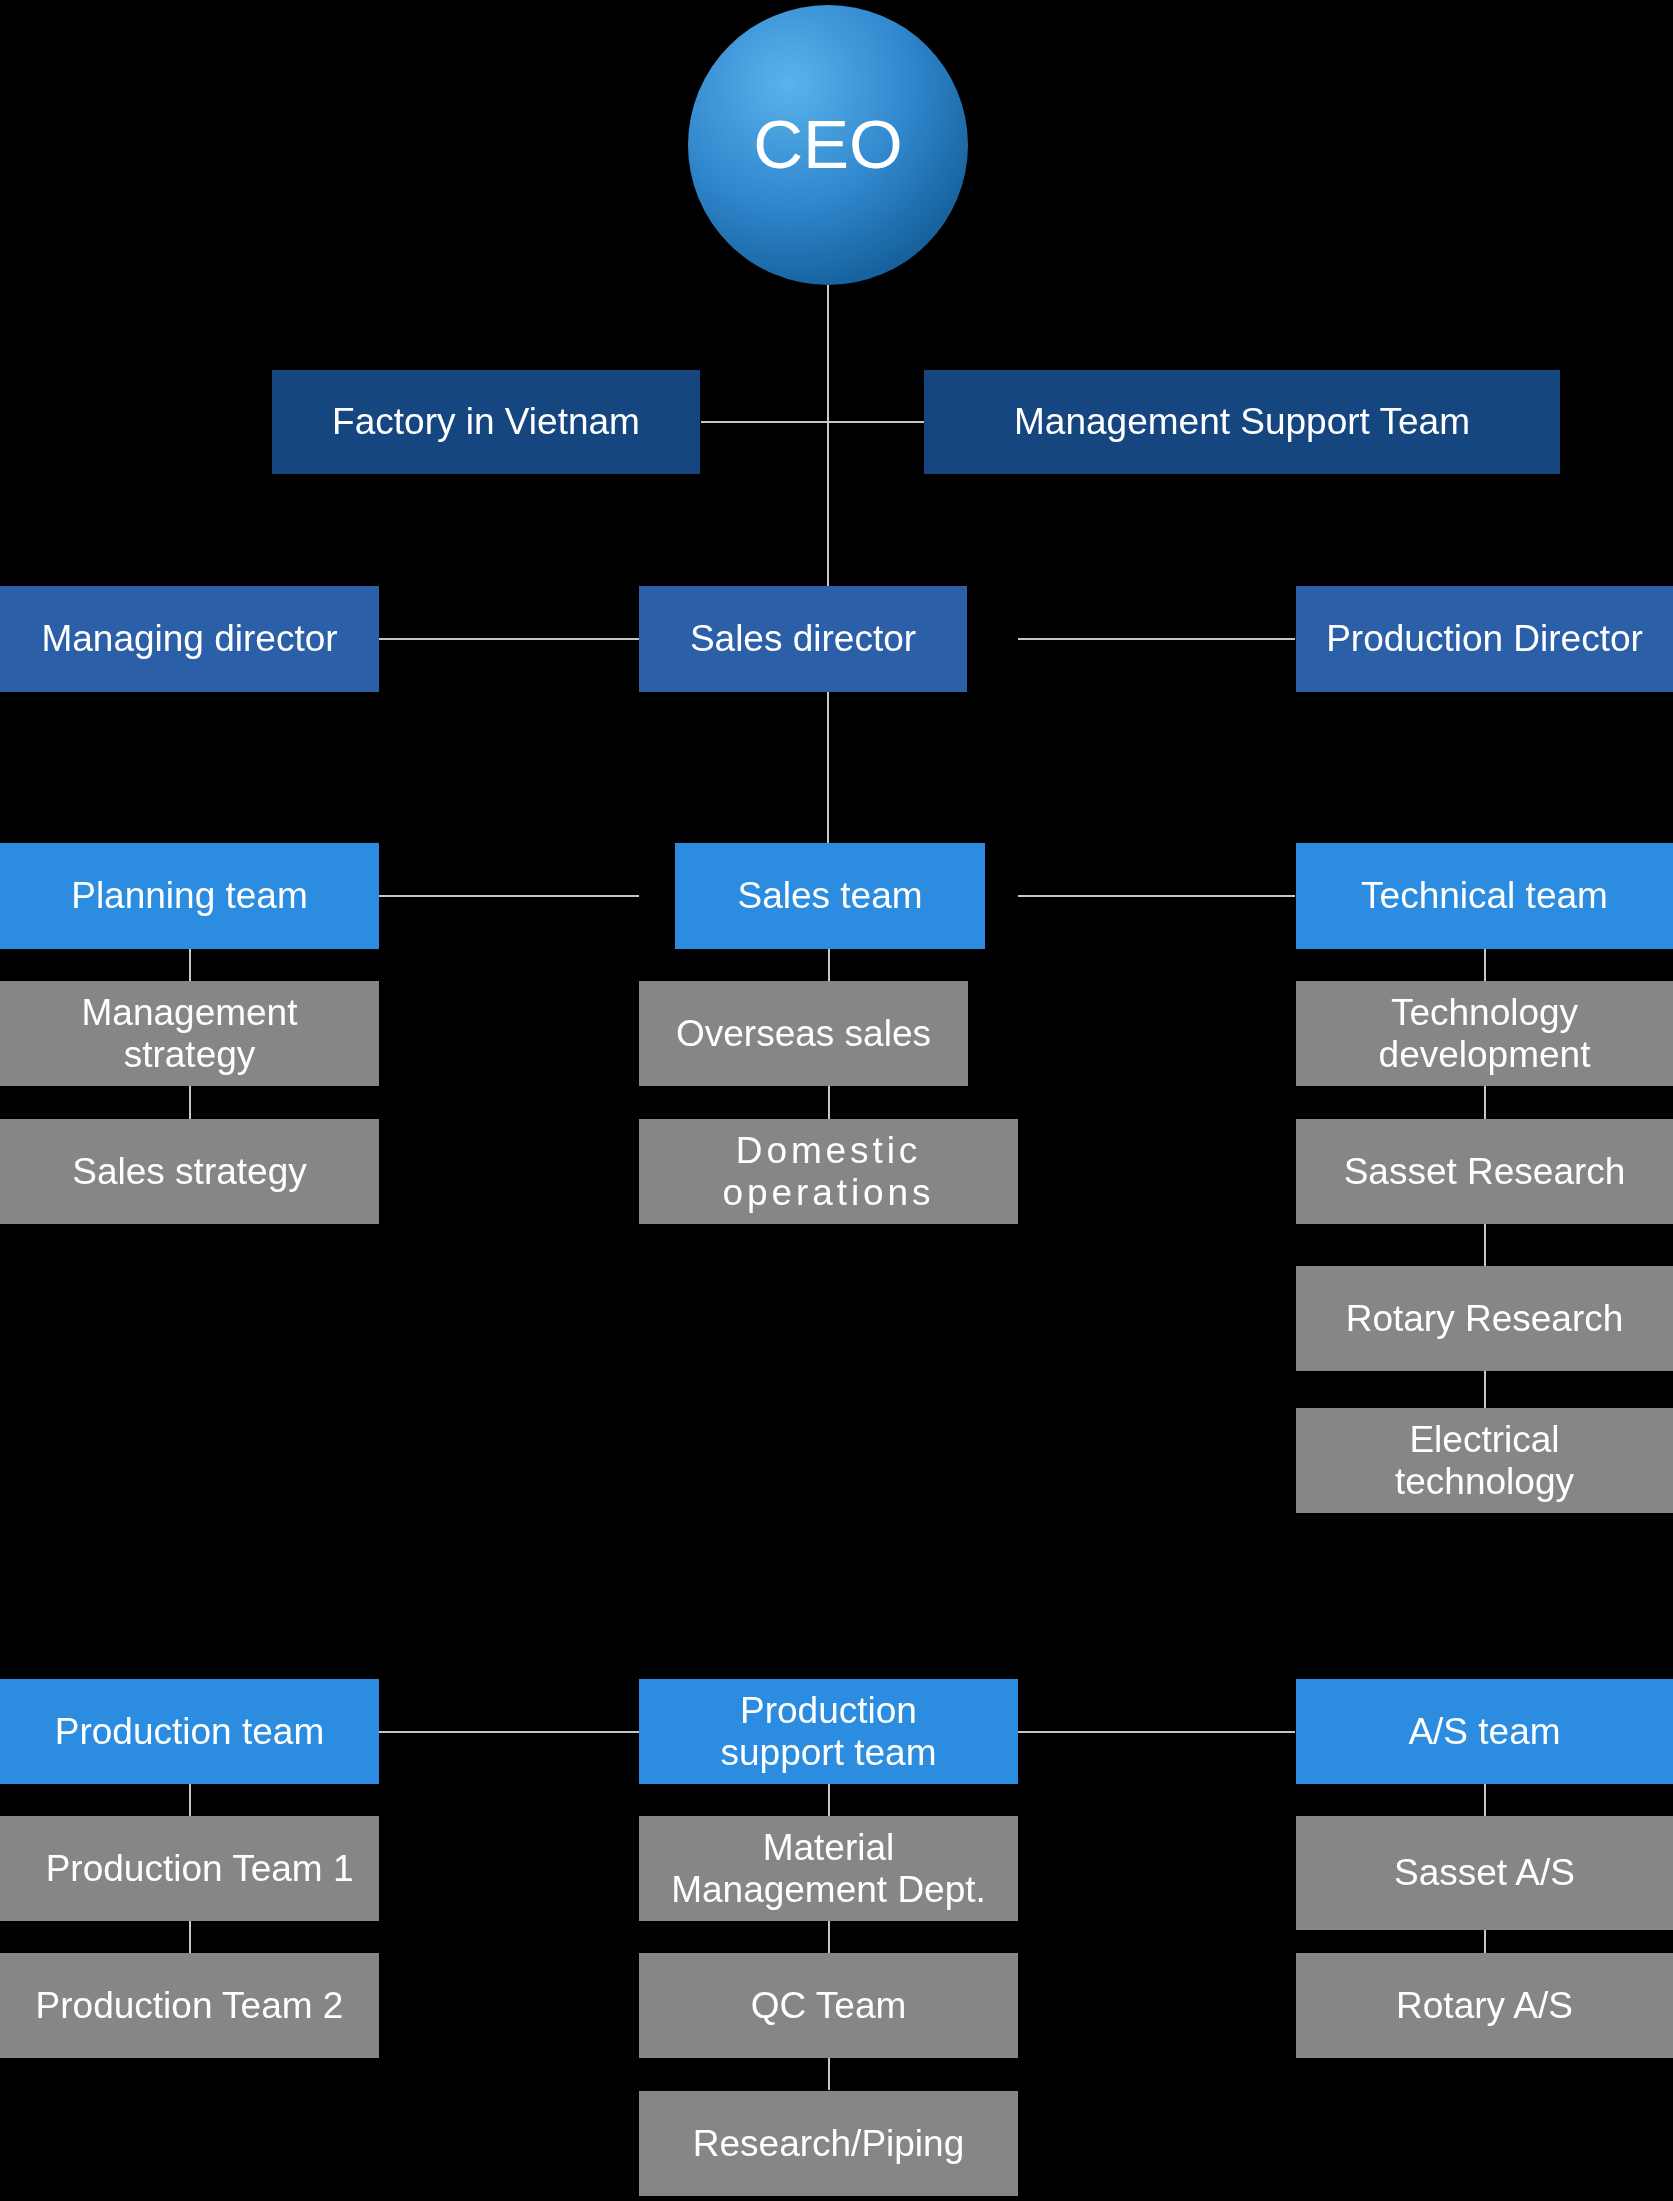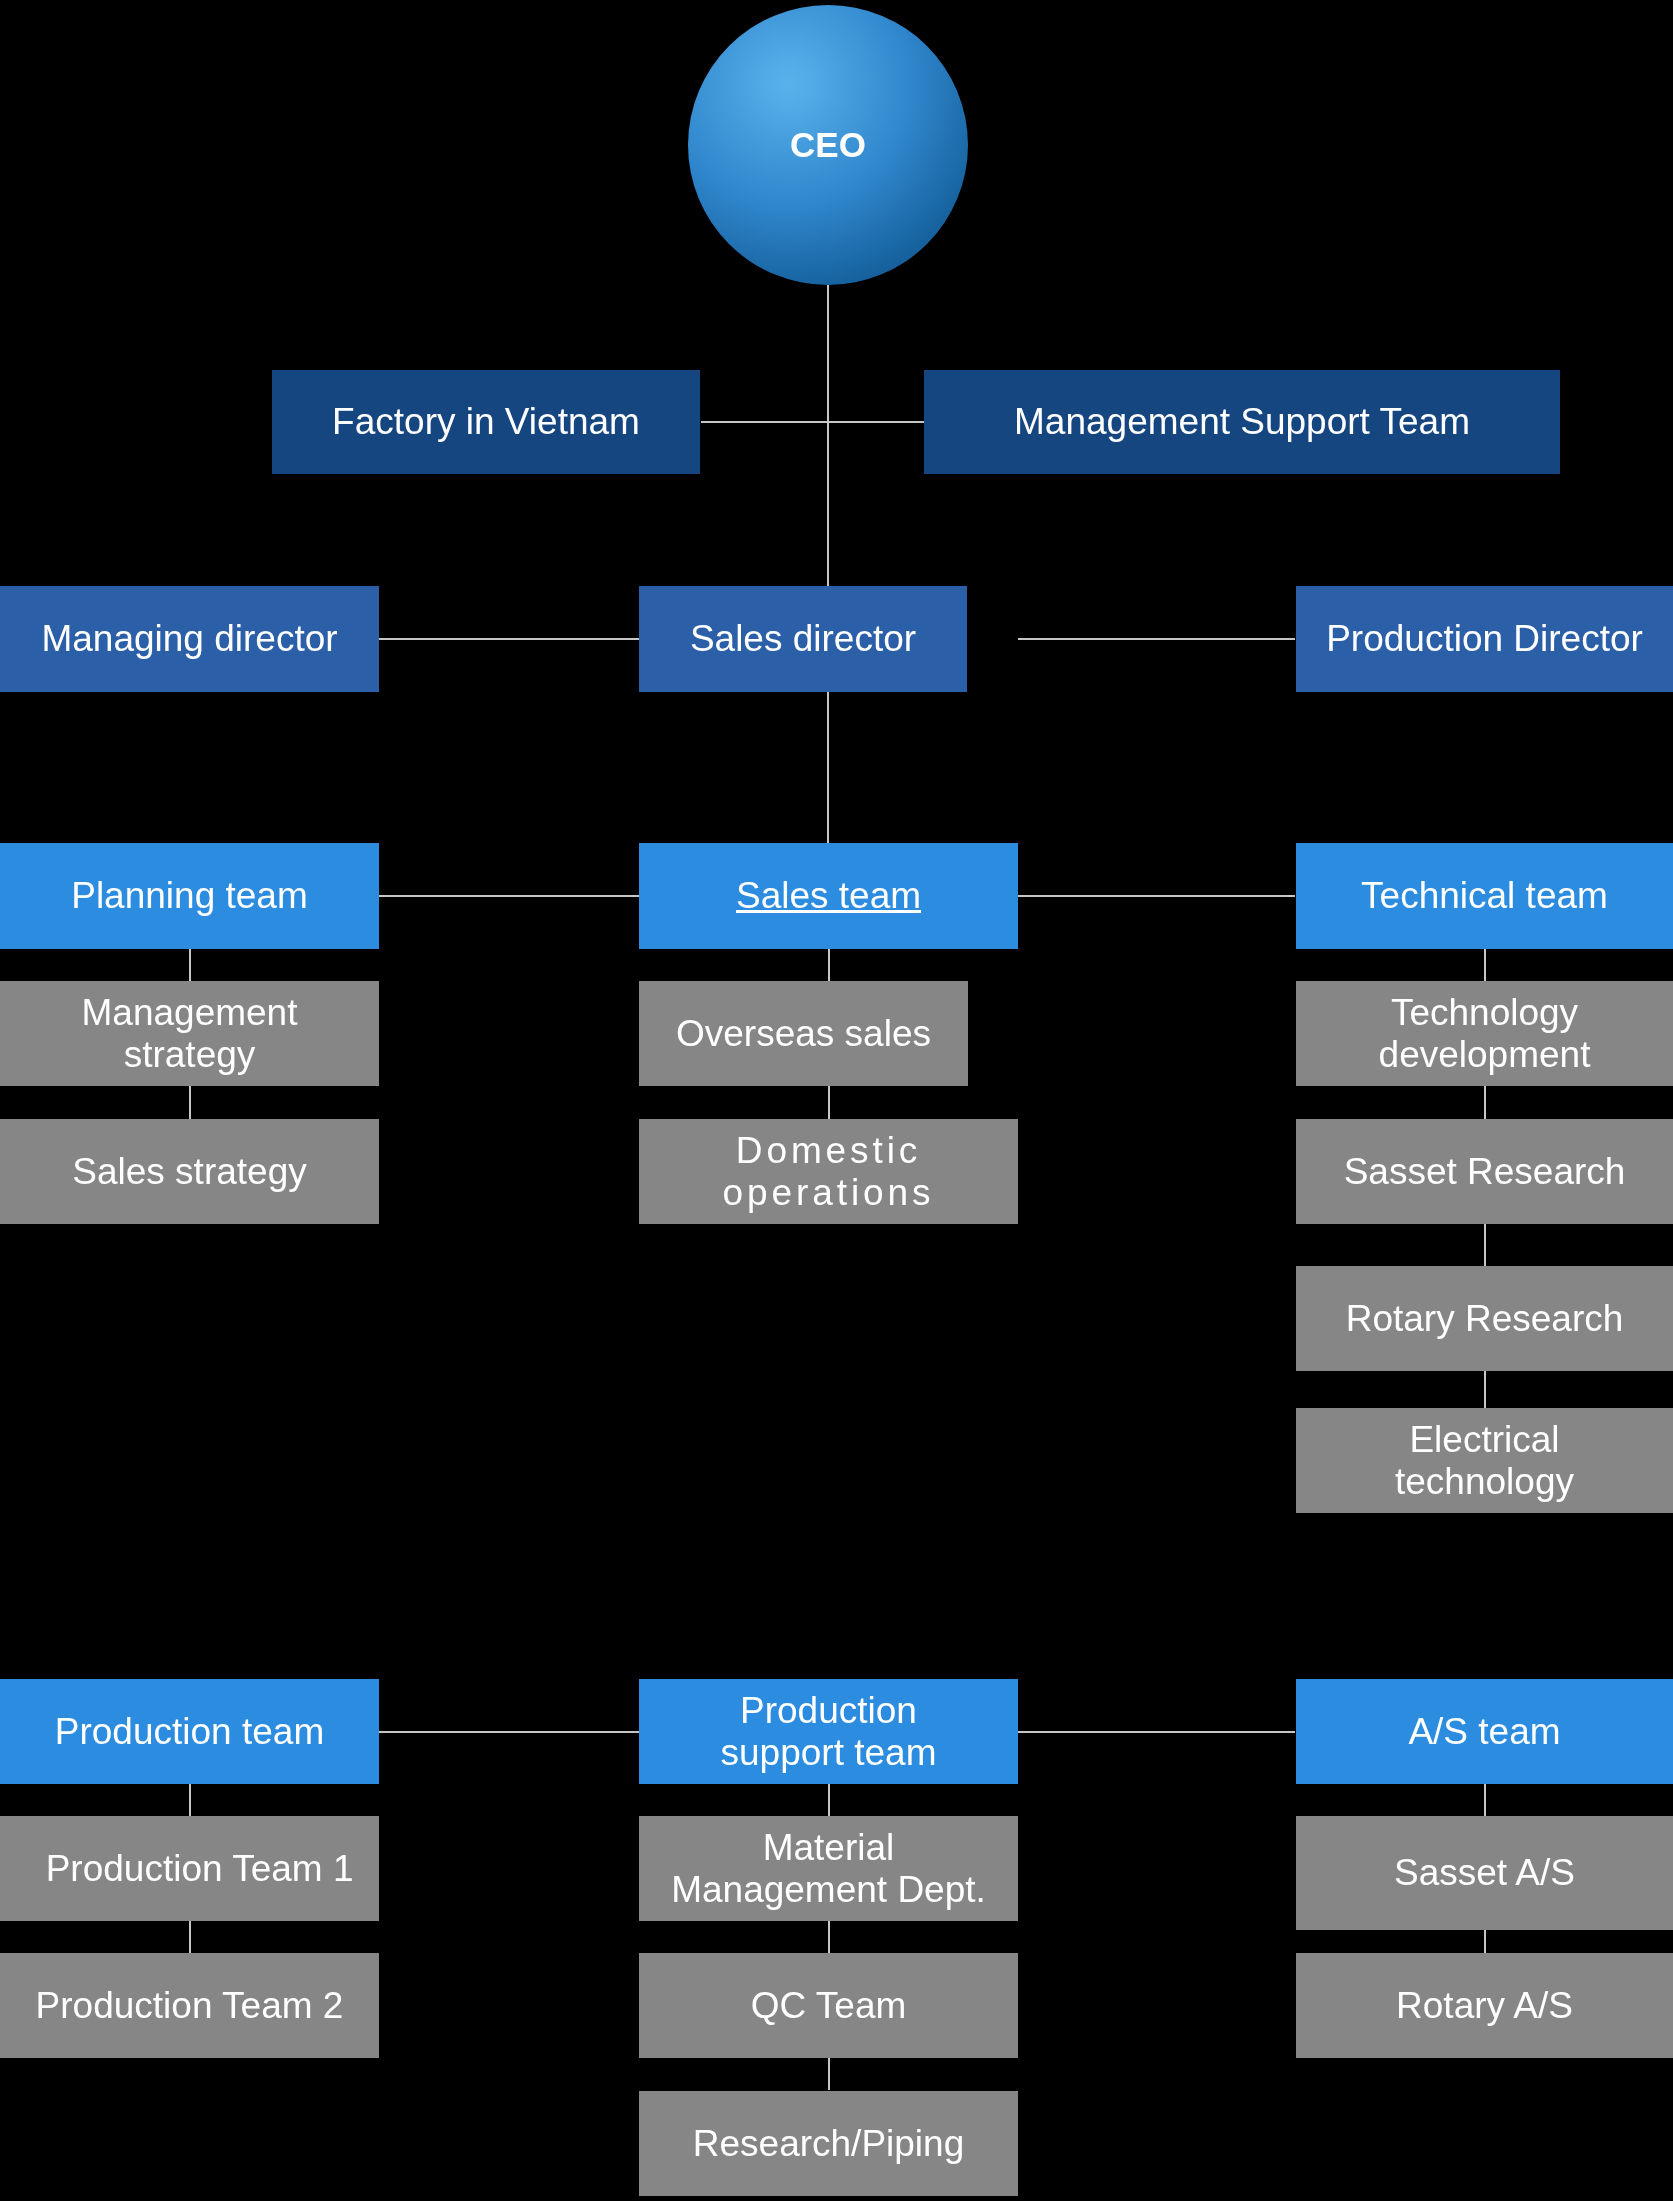--- a/index.html
+++ b/index.html
@@ -37,28 +37,27 @@
   .line {
     position: absolute;
     background: var(--line);
   }
   .ceo {
     position: absolute;
     border-radius: 50%;
     display: flex;
     align-items: center;
     justify-content: center;
-    font-size: 35px;
+    font-size: 69px;
     color: var(--text, #fff);
     background: radial-gradient(circle at 36% 28%,
       var(--sph-hi) 0%,
       var(--sph-mid) 46%,
       var(--sph-deep) 76%,
       var(--sph-edge) 100%);
-    font-weight: bold;
   }
 </style>
 </head>
 <body>
 
 <div id="org-chart" style="--bg: #000000; --navy: #164680; --mid: #2b5fa8; --light: #2b8ce0; --gray: #868686; --line: #c6c6c6; --text: #ffffff; --sph-hi: #5ab2ec; --sph-mid: #2f86cc; --sph-deep: #17639f; --sph-edge: #114f8c;">
     <div class="line" style="left: 827px; top: 285px; width: 2px; height: 301px;"></div>
     <div class="line" style="left: 827px; top: 692px; width: 2px; height: 151px;"></div>
     <div class="line" style="left: 701px; top: 421px; width: 223px; height: 2px;"></div>
     <div class="line" style="left: 379px; top: 638px; width: 260px; height: 2px;"></div>
@@ -84,21 +83,21 @@
     <div class="line" style="left: 1484px; top: 1921px; width: 2px; height: 32px;"></div>
     <div class="ceo" style="left: 688px; top: 4.9px; width: 280px; height: 280px;">CEO</div>
     <div class="box navy" style="left: 272px; top: 370px; width: 428px; height: 104px;">Factory in Vietnam</div>
     <div class="box navy" style="left: 924px; top: 370px; width: 636px; height: 104px;">Management Support Team</div>
     <div class="box mid" style="left: 0px; top: 586px; width: 379px; height: 106px;">Managing director</div>
     <div class="box light" style="left: 0px; top: 843px; width: 379px; height: 106px;">Planning team</div>
     <div class="box gray" style="left: 0px; top: 981px; width: 379px; height: 105px;">Management
 strategy</div>
     <div class="box gray" style="left: 0px; top: 1119px; width: 379px; height: 105px;">Sales strategy</div>
     <div class="box mid" style="left: 639px; top: 586px; width: 328px; height: 106px;">Sales director</div>
-    <div class="box light" style="left: 639px; top: 843px; width: 379px; height: 106px; text-decoration: underline;">Sales team</div>
+    <div class="box light" style="left: 675px; top: 843px; width: 310px; height: 106px;">Sales team</div>
     <div class="box gray" style="left: 639px; top: 981px; width: 329px; height: 105px;">Overseas sales</div>
     <div class="box gray spaced" style="left: 639px; top: 1119px; width: 379px; height: 105px;">Domestic
 operations</div>
     <div class="box mid" style="left: 1296px; top: 586px; width: 377px; height: 106px;">Production Director</div>
     <div class="box light" style="left: 1296px; top: 843px; width: 377px; height: 106px;">Technical team</div>
     <div class="box gray" style="left: 1296px; top: 981px; width: 377px; height: 105px;">Technology
 development</div>
     <div class="box gray" style="left: 1296px; top: 1119px; width: 377px; height: 105px;">Sasset Research</div>
     <div class="box gray" style="left: 1296px; top: 1266px; width: 377px; height: 105px;">Rotary Research</div>
     <div class="box gray" style="left: 1296px; top: 1408px; width: 377px; height: 105px;">Electrical

